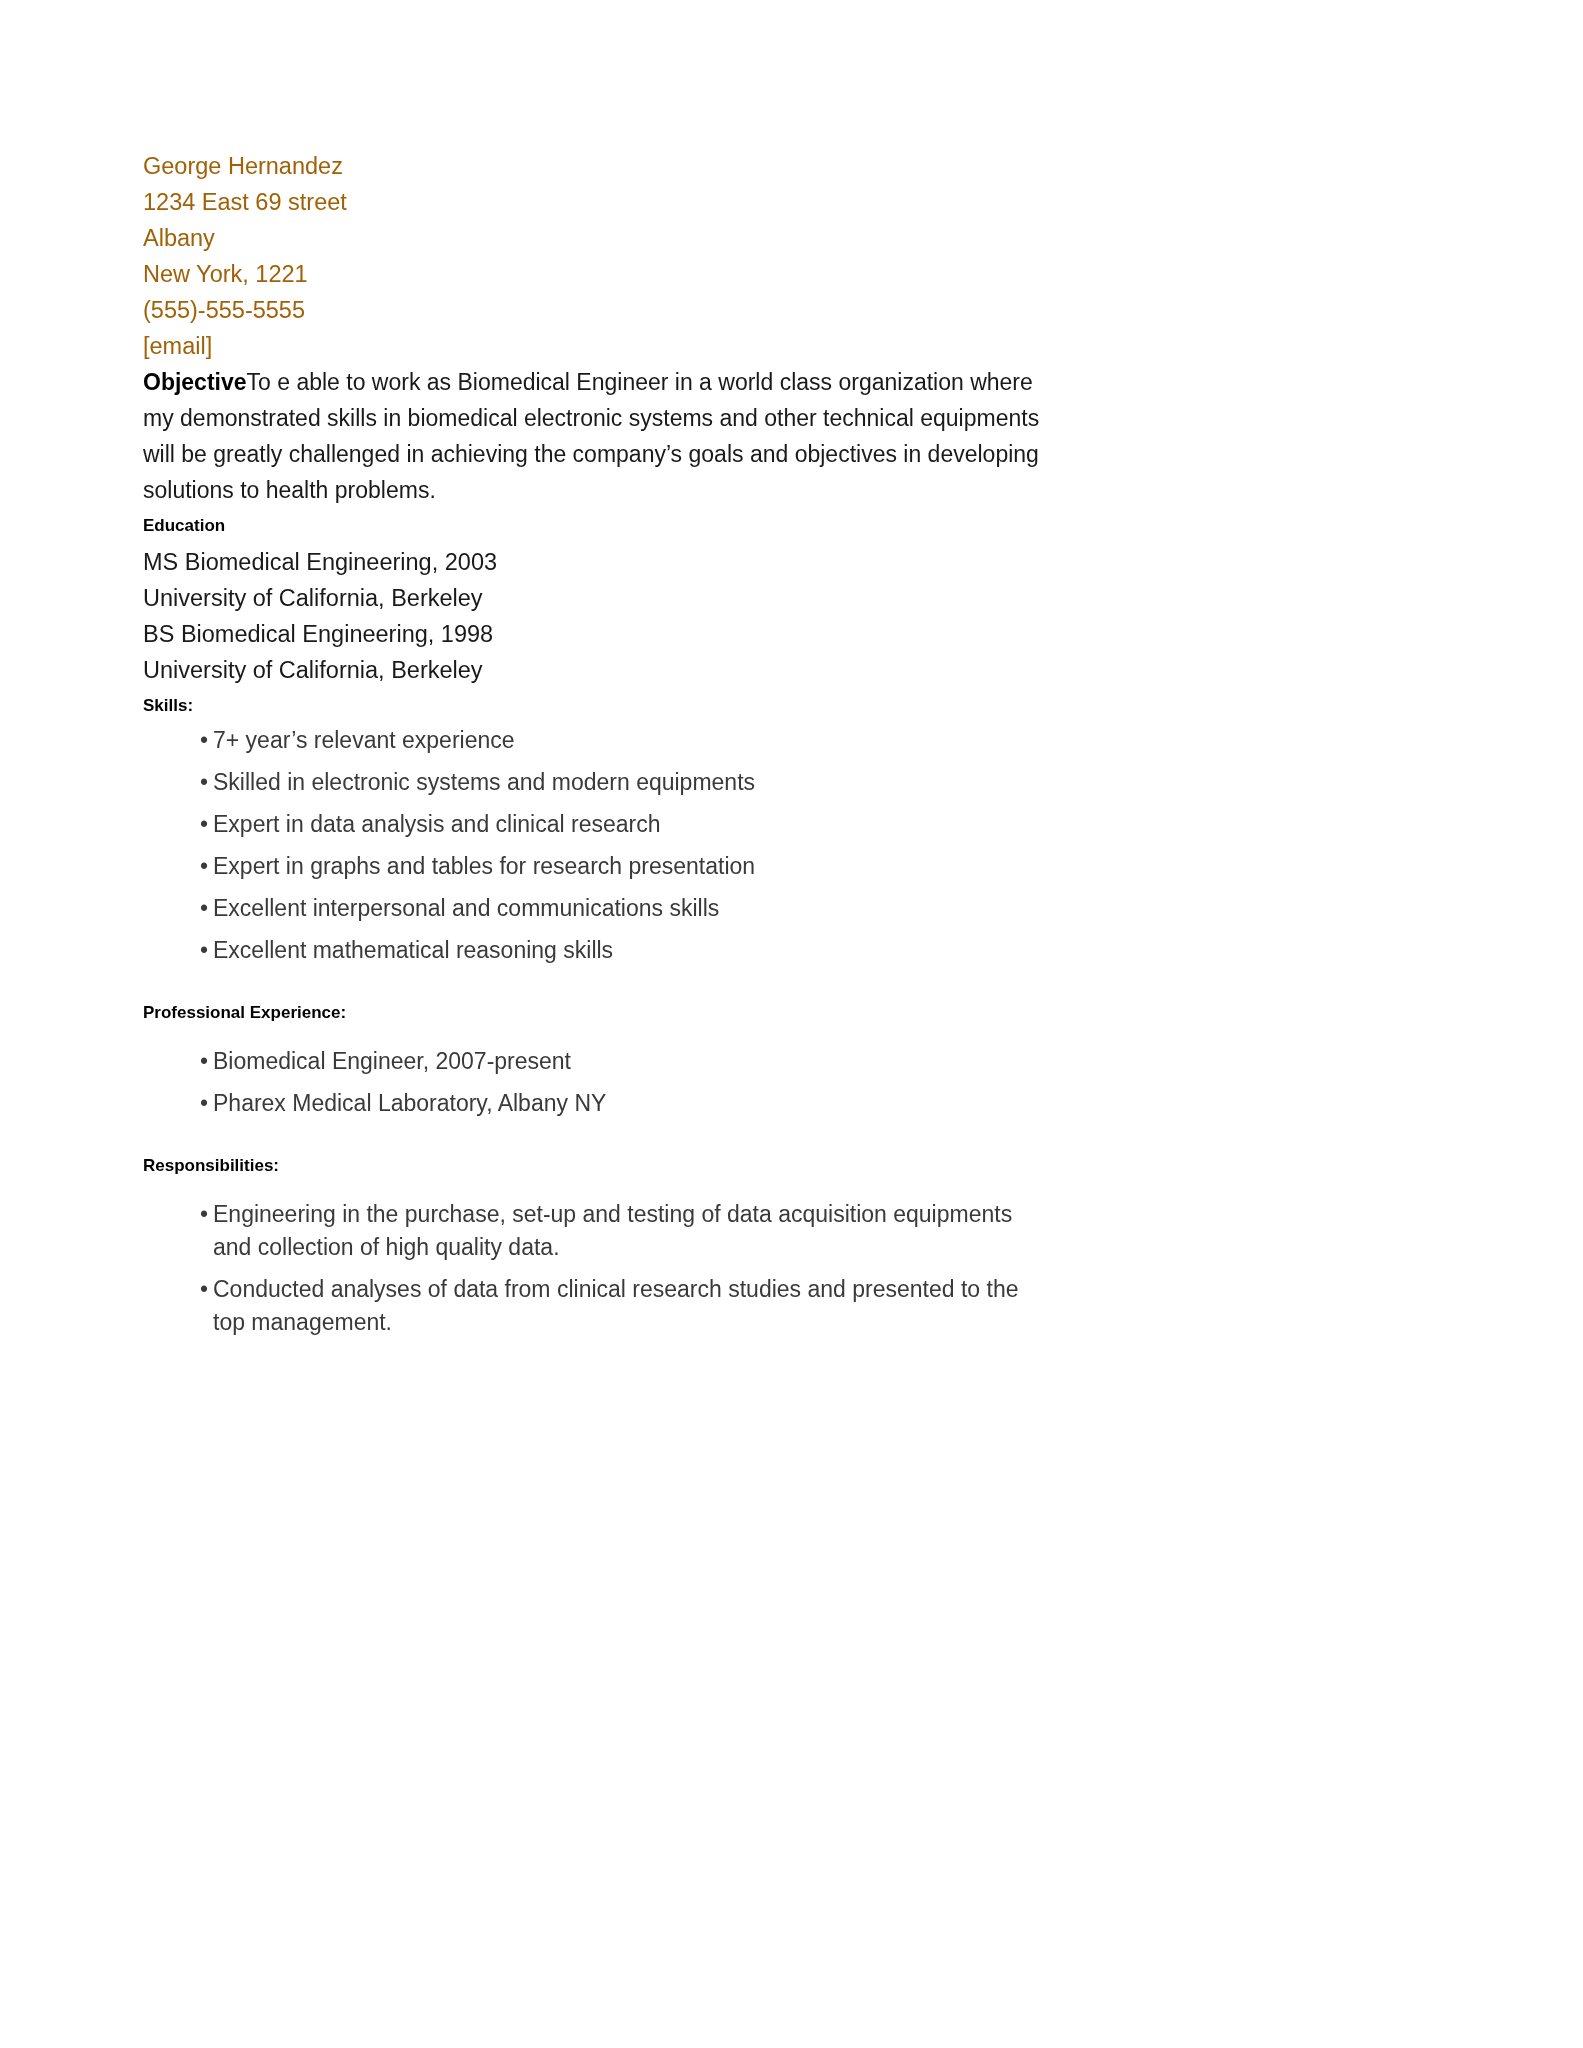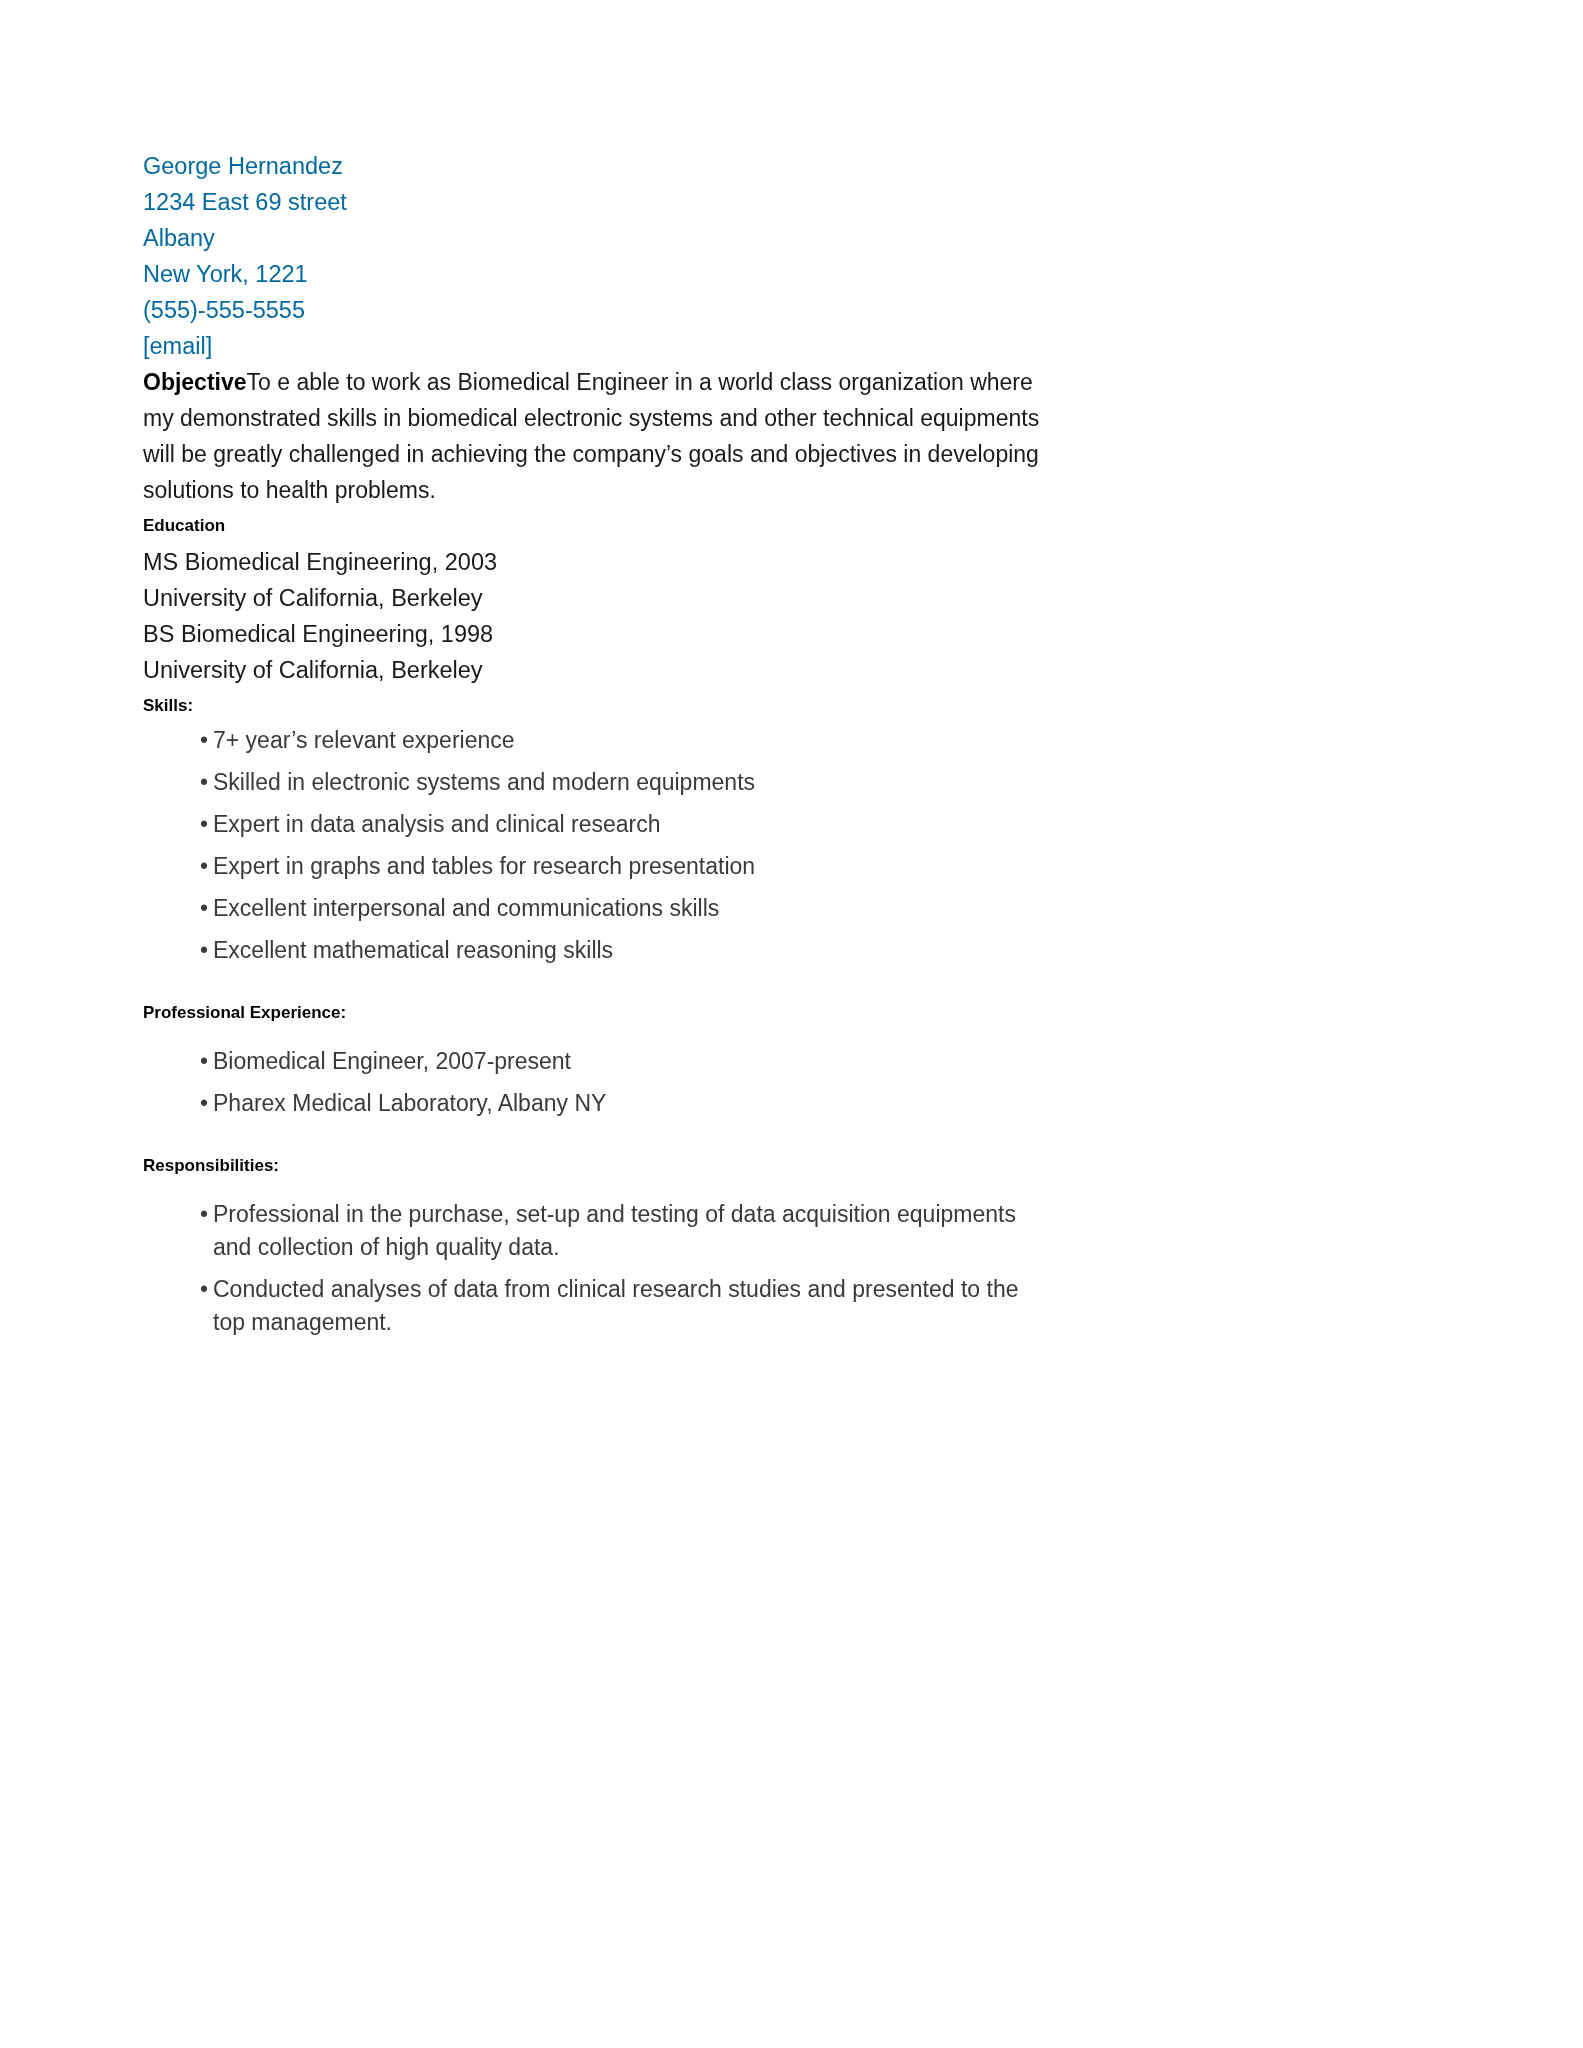--- a/index.html
+++ b/index.html
@@ -29,21 +29,21 @@
   }
   .line {
     font-size: 23.5px;
     line-height: 36px;
     color: #1a1a1a;
     white-space: pre-wrap;
   }
   .contact-line {
     font-size: 23.5px;
     line-height: 36px;
-    color: #0369a1;
+    color: #a16207;
   }
   .para {
     font-size: 23px;
     line-height: 36px;
     color: #1a1a1a;
     margin: 0;
     text-align: left;
   }
   .bold-run {
     font-weight: bold;
@@ -129,18 +129,18 @@
     </ul>
 
     <div class="section-heading spaced">Professional Experience:</div>
     <ul class="bullets exp-list">
       <li><span class="bullet-dot">•</span><span>Biomedical Engineer, 2007-present</span></li>
       <li><span class="bullet-dot">•</span><span>Pharex Medical Laboratory, Albany NY</span></li>
     </ul>
 
     <div class="section-heading spaced">Responsibilities:</div>
     <ul class="bullets resp-list">
-      <li><span class="bullet-dot">•</span><span>Professional in the purchase, set-up and testing of data acquisition equipments and collection of high quality data.</span></li>
+      <li><span class="bullet-dot">•</span><span>Engineering in the purchase, set-up and testing of data acquisition equipments and collection of high quality data.</span></li>
       <li><span class="bullet-dot">•</span><span>Conducted analyses of data from clinical research studies and presented to the top management.</span></li>
     </ul>
 
   </div>
 </div>
 
 </body></html>

